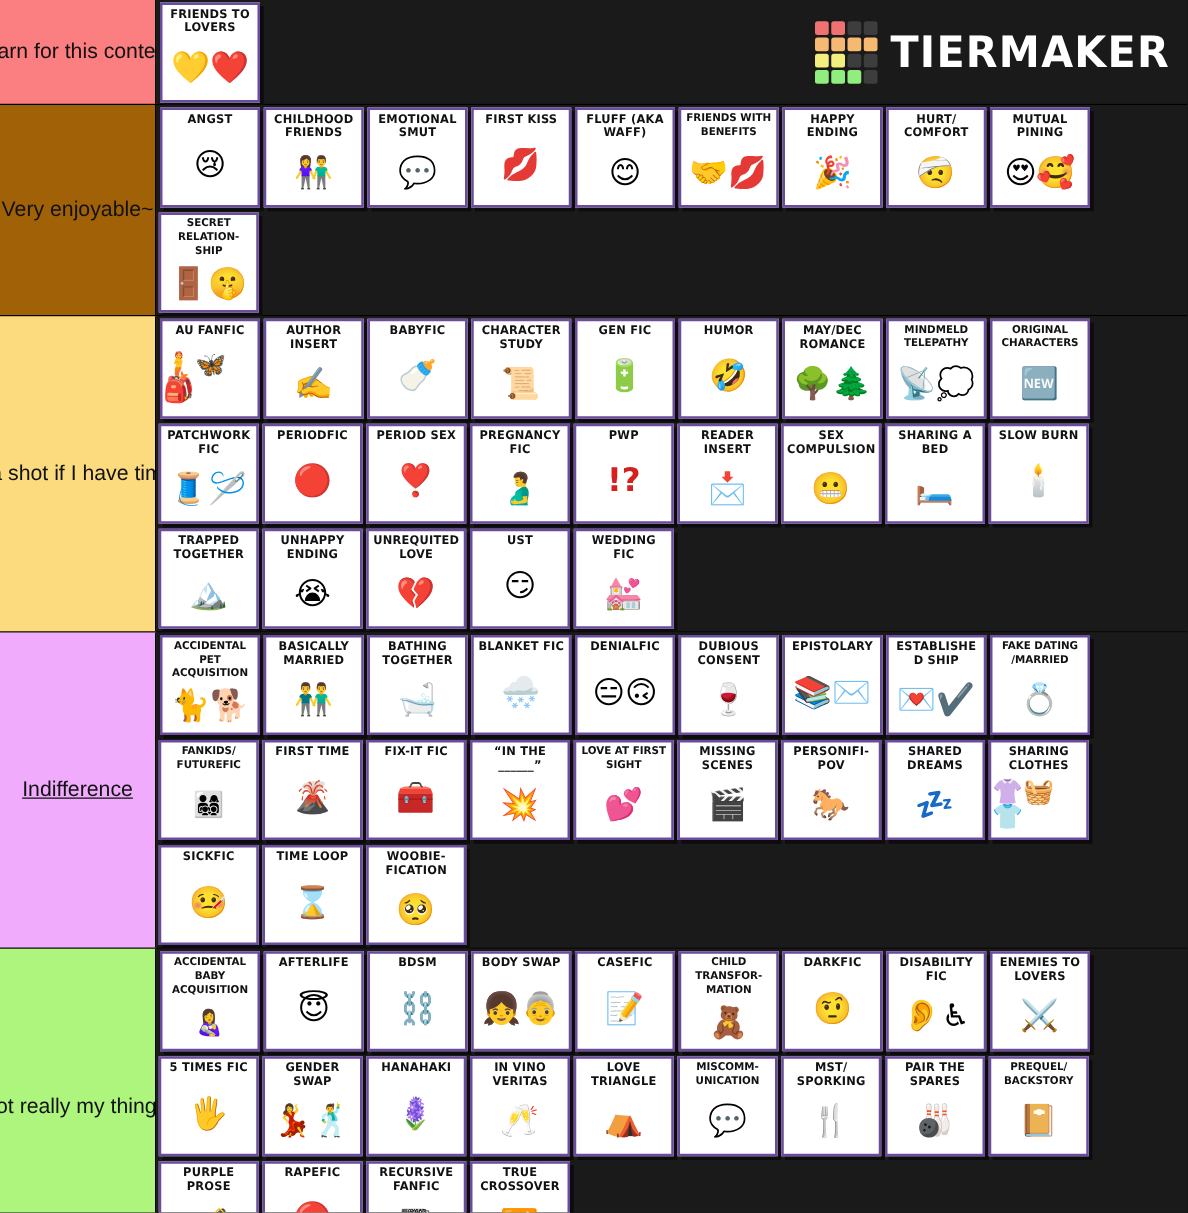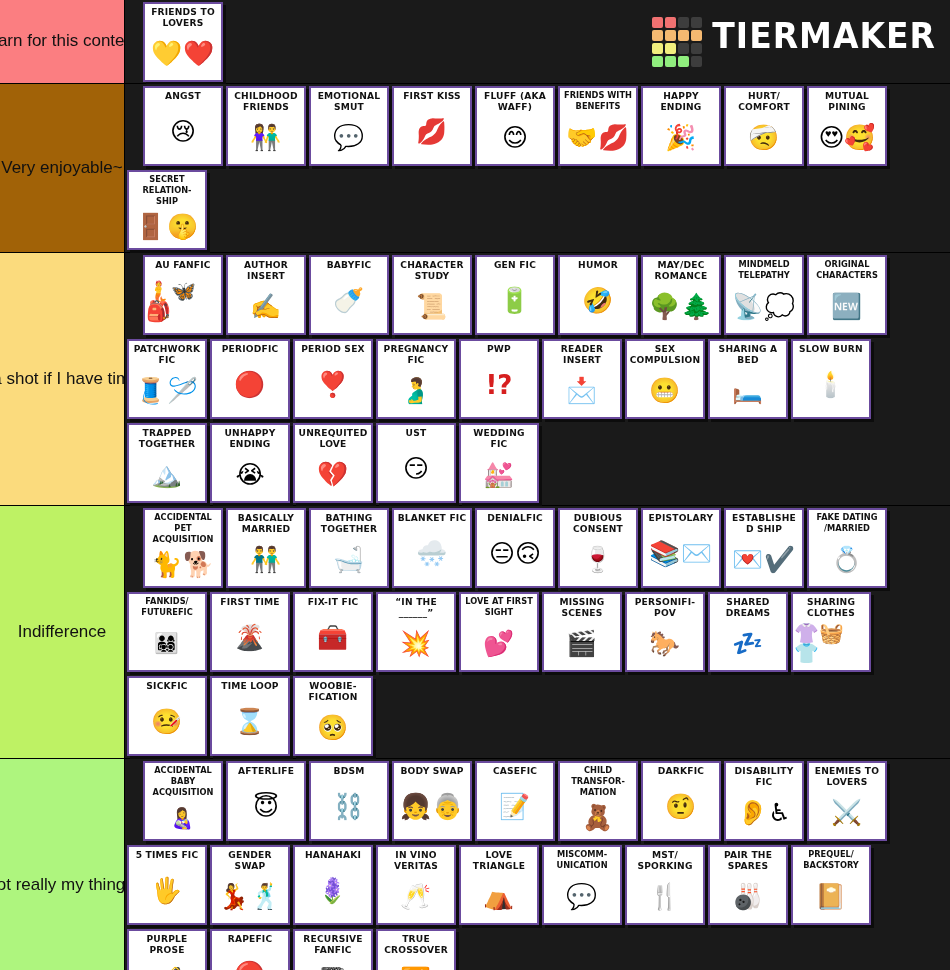--- a/index.html
+++ b/index.html
@@ -51,20 +51,21 @@
     position: relative;
   }
   .header-row .tier-cards { border-bottom: none; }
 
   .logo-wrap {
     position: absolute;
     right: 14px;
     top: 50%;
     transform: translateY(-50%);
     display: flex;
+    align-items: center;
     gap: 10px;
     pointer-events: none;
   }
   .logo-grid {
     display: grid;
     grid-template-columns: repeat(4, 11px);
     grid-template-rows: repeat(4, 11px);
     gap: 2px;
   }
   .logo-grid i { display: block; border-radius: 2px; }
@@ -118,21 +119,21 @@
     line-height: 1;
     font-family: "DejaVu Sans", sans-serif;
     padding-bottom: 2px;
   }
   .card .art.small { font-size: 20px; }
   .card .art.redtext {
     color: #d61f1f;
     font-weight: 700;
     font-size: 26px;
   }
-  .card.first-card { margin-left: 18px; align-items: flex-end; }
+  .card.first-card { margin-left: 3px; align-items: flex-end; }
 </style>
 </head>
 <body>
 
 <div id="app">
   <div id="rows">
       <div class="header-row">
         <div class="tier-label" style="background: rgb(251, 126, 129);">
           <span>I yearn for this content ♥</span>
         </div>
@@ -304,21 +305,21 @@
             <div class="cap">UST</div>
             <div class="art">😏</div>
           </div>
           <div class="card">
             <div class="cap">WEDDING FIC</div>
             <div class="art">💒</div>
           </div>
         </div>
       </div>
       <div class="header-row" style="height: auto;">
-        <div class="tier-label" style="background: #bef264;">
+        <div class="tier-label" style="background: #f0abfc; text-decoration: underline;">
           <span>Indifference</span>
         </div>
         <div class="tier-cards">
           <div class="card tight first-card">
             <div class="cap">ACCIDENTAL PET ACQUISITION</div>
             <div class="art">🐈🐕</div>
           </div>
           <div class="card">
             <div class="cap">BASICALLY MARRIED</div>
             <div class="art">👬</div>

